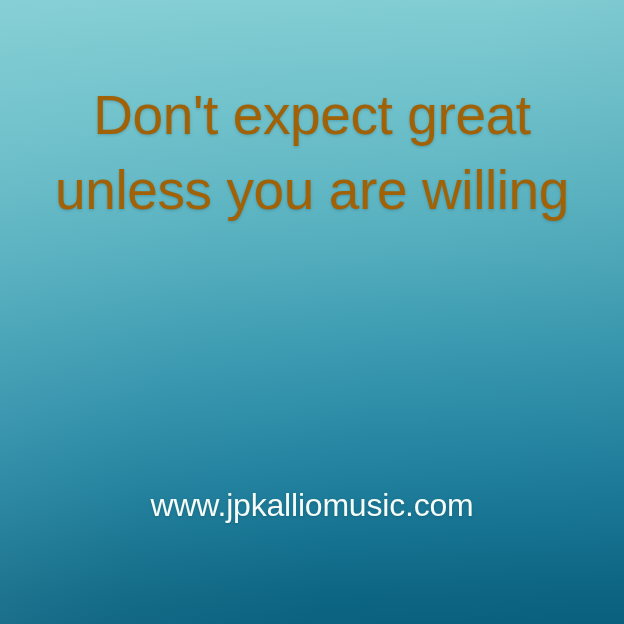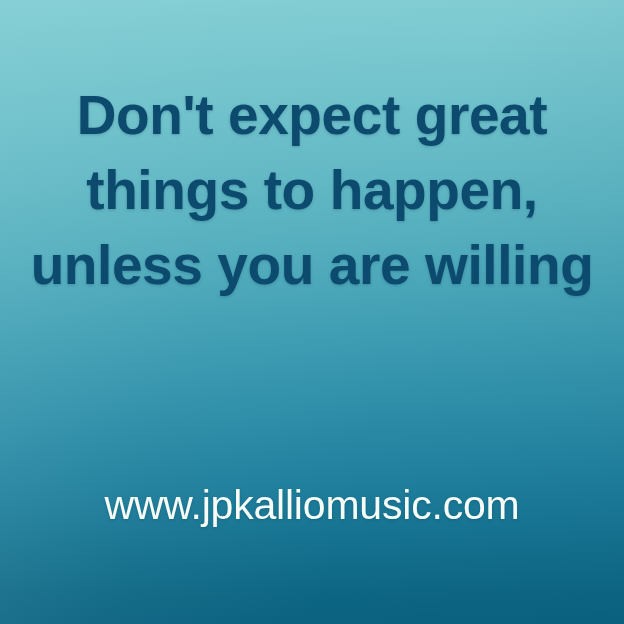--- a/index.html
+++ b/index.html
@@ -54,53 +54,52 @@
   .quote-block {
     position: absolute;
     left: 0;
     right: 0;
     top: 78px;
     text-align: center;
   }
 
   .quote-line {
     display: block;
-    color: #0c4a6e;
+    color: #a16207;
     font-size: 55px;
     line-height: 75px;
-    font-weight: 700;
+    font-weight: 400;
     letter-spacing: -0.4px;
     white-space: nowrap;
     text-shadow: 0 1px 3px rgba(10, 70, 95, 0.28);
   }
 
   .url-line {
     position: absolute;
     left: 0;
     right: 0;
     top: 483px;
     text-align: center;
     color: #f6fcf6;
-    font-size: 41px;
+    font-size: 32px;
     line-height: 45px;
     font-weight: 400;
     letter-spacing: -0.2px;
     white-space: nowrap;
     text-shadow: 0 1px 3px rgba(8, 60, 85, 0.30);
   }
 </style>
 </head>
 <body>
 
 <div id="canvas">
 
   <div class="bg-base"></div>
   <div class="bg-diag"></div>
 
   <div class="quote-block">
     <span class="quote-line">Don't expect great</span>
-    <span class="quote-line">things to happen,</span>
     <span class="quote-line">unless you are willing</span>
   </div>
 
   <div class="url-line">www.jpkalliomusic.com</div>
 
 </div>
 
 </body></html>

